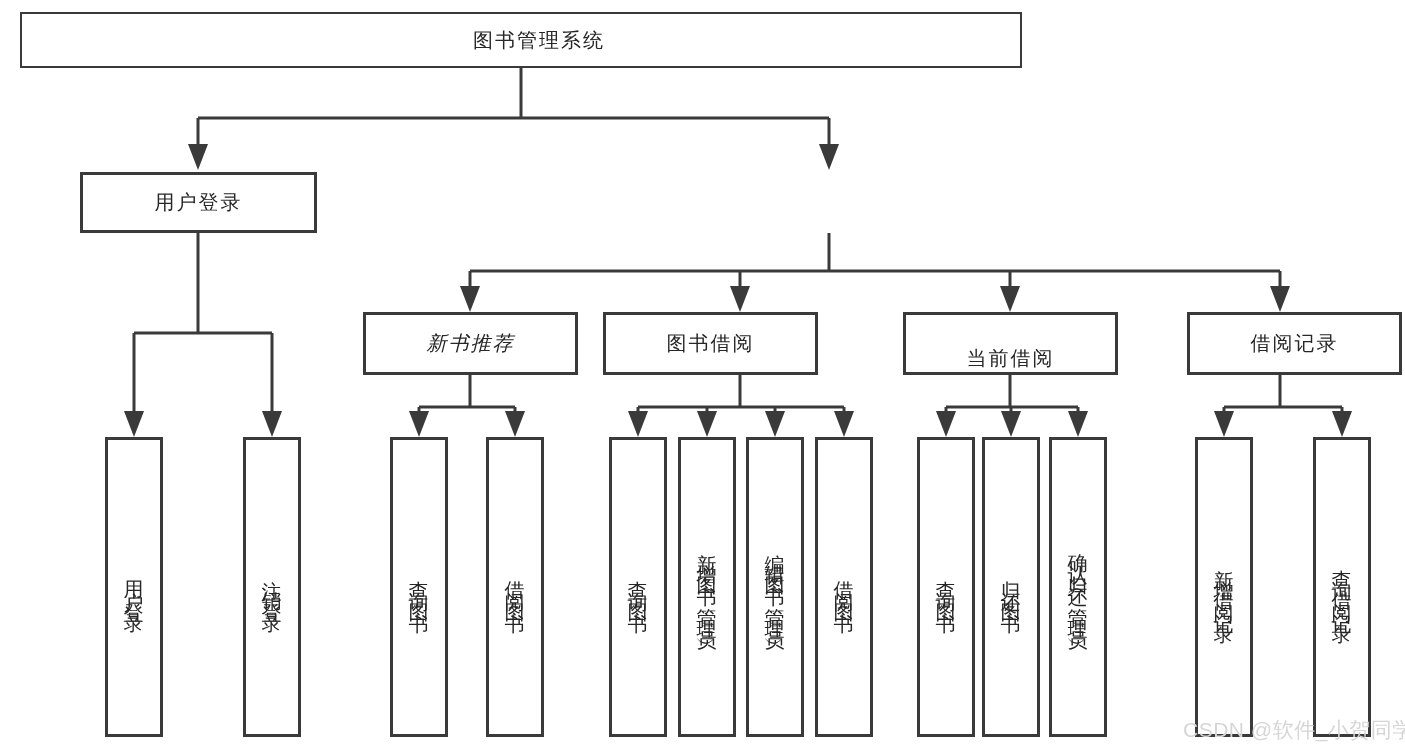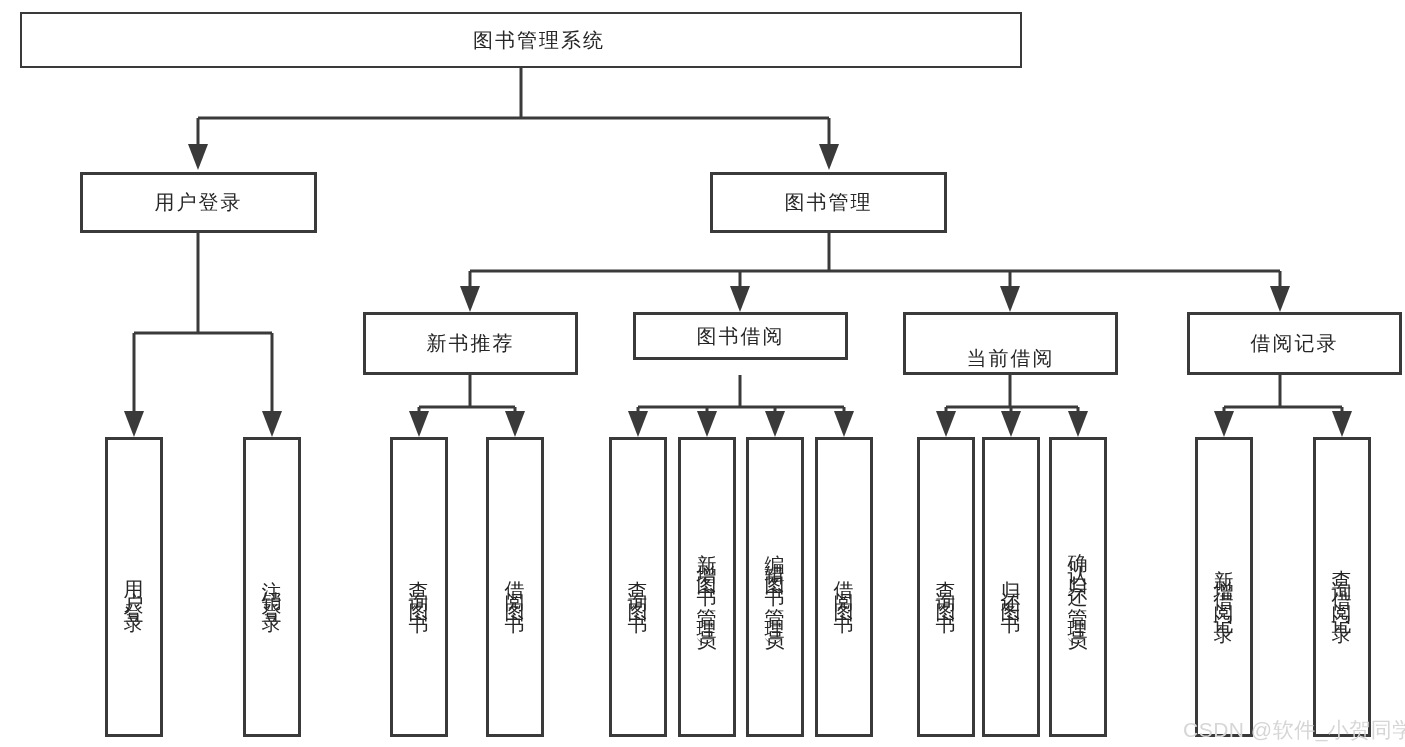--- a/index.html
+++ b/index.html
@@ -140,28 +140,25 @@
     </g>
   </svg>
 
   <div class="node h root" style="left:20px; top:12px; width:1002px; height:56px;padding-left:36px;">
     <span class="lbl">图书管理系统</span>
   </div>
 
   <div class="node h" style="left:80px; top:172px; width:237px; height:61px;">
     <span class="lbl">用户登录</span>
   </div>
-  <div class="node h" style="left:710px; top:172px; width:237px; height:61px;">
-    <span class="lbl">图书管理</span>
-  </div>
-
-  <div class="node h" style="left:363px; top:312px; width:215px; height:63px;">
+
+  <div class="node h" style="left:363px; top:312px; width:215px; height:63px;font-style:italic;">
     <span class="lbl">新书推荐</span>
   </div>
-  <div class="node h" style="left:633px; top:312px; width:215px; height:48px;">
+  <div class="node h" style="left:603px; top:312px; width:215px; height:63px;">
     <span class="lbl">图书借阅</span>
   </div>
   <div class="node h" style="left:903px; top:312px; width:215px; height:63px;align-items:flex-end;">
     <span class="lbl">当前借阅</span>
   </div>
   <div class="node h" style="left:1173px; top:312px; width:215px; height:63px;margin-left:14px;">
     <span class="lbl">借阅记录</span>
   </div>
 
   <div class="node v" style="left:105px; top:437px; width:58px; height:300px;">

